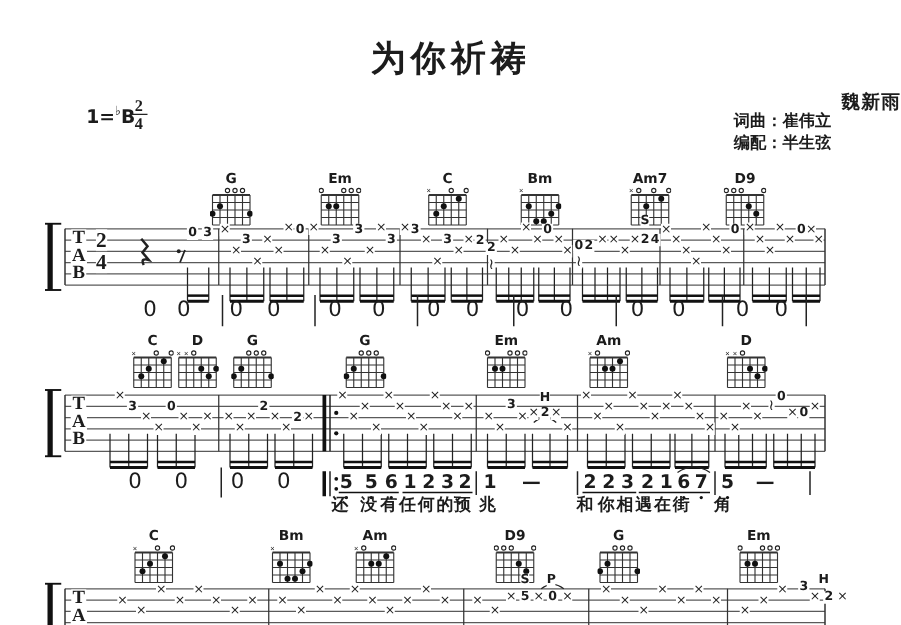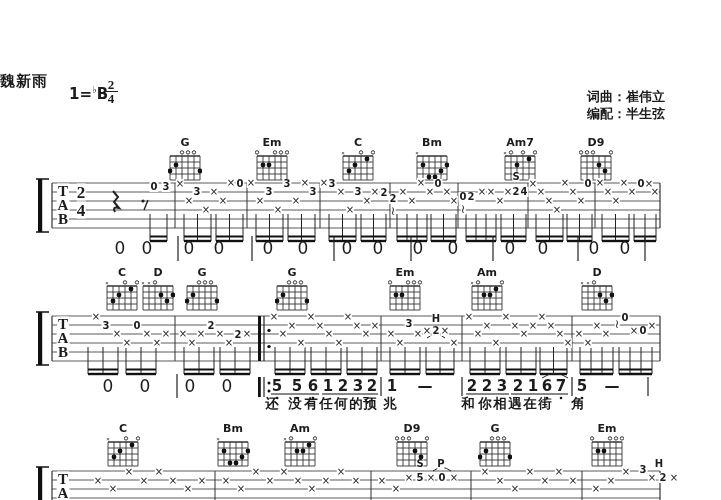--- a/index.html
+++ b/index.html
@@ -1,20 +1,20 @@
 <!DOCTYPE html>
 <html><head>
 <meta charset="utf-8">
 <style>
   html,body{margin:0;padding:0;background:#fff;}
   #sheet{position:relative;width:721px;height:500px;background:#ffffff;overflow:hidden;
          font-family:"Liberation Sans",sans-serif;color:#1c1c1c;}
   .title{position:absolute;left:0;right:0;top:28px;text-align:center;font-size:28px;
          font-weight:600;letter-spacing:4px;}
-  .artist{position:absolute;left:0;right:0;top:72px;text-align:left;font-size:15px;font-weight:600;letter-spacing:1px;}
+  .artist{position:absolute;left:0;right:0;top:72px;text-align:right;font-size:15px;font-weight:600;letter-spacing:1px;}
   .keysig{position:absolute;left:55px;top:84px;font-size:15px;font-weight:700;font-family:"DejaVu Sans",sans-serif;margin-left:14px;}
   .keysig sup{font-size:10px;vertical-align:6px;}
   .ts-frac{position:absolute;left:104px;top:78px;width:14px;text-align:center;
            font-family:"Liberation Serif",serif;font-weight:700;font-size:13px;line-height:13px;}
   .ts-top{display:block;border-bottom:1.5px solid #222;}
   .ts-bot{display:block;}
   .tuning{position:absolute;left:38px;top:102px;font-size:13px;font-weight:600;}
   .credit1{position:absolute;right:56px;top:88px;font-size:13px;font-weight:600;}
   .credit2{position:absolute;right:56px;top:105px;font-size:13px;font-weight:600;}
   #overlay,#chords{position:absolute;left:0;top:0;width:721px;height:500px;}
@@ -31,20 +31,21 @@
   .lyr{font-size:13.5px;font-weight:600;}
   .chord{position:absolute;width:44px;text-align:center;}
   .chord .cl{display:block;font-size:11px;font-weight:600;height:12px;line-height:12px;
              font-family:"DejaVu Sans",sans-serif;}
   .chord svg{display:block;margin:0 auto;}
 </style>
 </head>
 <body>
 
 <div id="sheet">
+  <div class="title">为你祈祷</div>
   <div class="artist">魏新雨</div>
   <div class="keysig"><span>1=</span><sup>♭</sup><span>B</span></div>
   <div class="ts-frac">
     <span class="ts-top">2</span>
     <span class="ts-bot">4</span>
   </div>
   <div class="credit1">词曲：崔伟立</div>
   <div class="credit2">编配：半生弦</div>
   <svg id="notation" width="721" height="500">
       <line x1="52" y1="183" x2="660" y2="183" stroke="#5a5a5a" stroke-width="1"></line>

